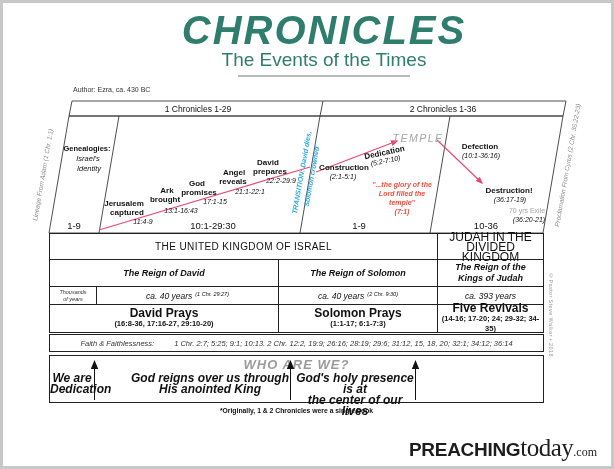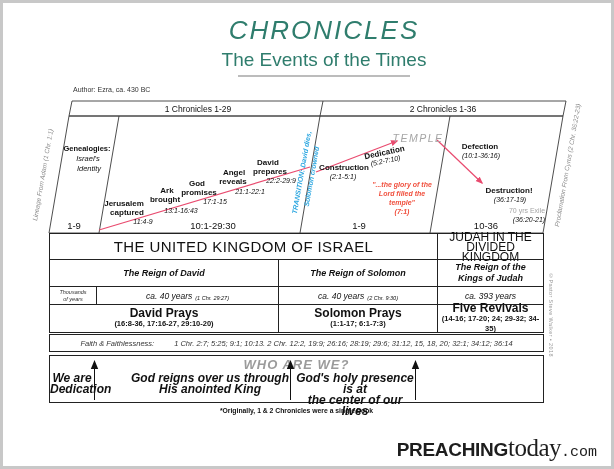--- a/index.html
+++ b/index.html
@@ -2,21 +2,21 @@
 <html><head>
 <meta charset="utf-8">
 <style>
   *{margin:0;padding:0;box-sizing:border-box}
   html,body{background:#fff}
   body{width:614px;height:469px;font-family:"Liberation Sans",sans-serif;color:#111}
   .frame{position:relative;width:614px;height:469px;border:3px solid #c8c8c8;background:#fff;overflow:hidden}
 
   
   .titleblock{position:absolute;top:8px;left:34px;right:0;text-align:center;color:#2f7d6d}
-  .title-main{font-size:26px;font-style:italic;font-weight:normal;letter-spacing:2px;line-height:38px}
+  .title-main{font-size:40px;font-style:italic;font-weight:bold;letter-spacing:2px;line-height:38px}
   .title-sub{font-size:19px;font-weight:normal;line-height:22px}
   .title-rule{width:172px;height:2px;background:#bcbcbc;margin:4px auto 0}
 
   .author{position:absolute;left:70px;top:83px;font-size:7px;color:#333}
 
   
   svg.timeline{position:absolute;left:0;top:85px}
   .ln{stroke:#3a3a3a;stroke-width:0.9;fill:none}
   .pk{stroke:#e94b6f;stroke-width:1.2;fill:none}
   text{fill:#111}
@@ -38,25 +38,25 @@
   .trow:last-child{border-bottom:none}
   .tcell{border-right:1px solid #222;display:flex;flex-direction:column;align-items:center;justify-content:center;text-align:center}
   .tcell:last-child{border-right:none}
   .w-united{width:388px}
   .w-david{width:229px}
   .w-sol{width:159px}
   .w-jud{flex:1}
   .w-axis{width:47px}
   .w-dyears{width:182px}
   .h-r1{height:26px}.h-r2{height:27px}.h-r3{height:18px}.h-r4{height:27px}
-  .kingdom{font-size:15px;letter-spacing:.4px}
+  .kingdom{font-size:10px;letter-spacing:.4px}
   .kingdom2{font-size:12px;line-height:10px}
   .reign{font-style:italic;font-weight:bold;font-size:9px;line-height:11px}
   .axislbl{font-style:italic;font-size:5.5px;line-height:6.5px;color:#333}
-  .yline{display:flex;align-items:flex-end;justify-content:center}
+  .yline{display:flex;align-items:flex-start;justify-content:center}
   .years{font-style:italic;font-size:8.5px}
   .yearsref{font-style:italic;font-size:5.5px;margin-left:3px}
   .prays1{font-weight:bold;font-size:12px;line-height:11px}
   .prays2{font-weight:bold;font-size:7.5px;line-height:10px}
 
   
   .faith{position:absolute;left:46px;top:331px;width:495px;height:18px;border:1px solid #222;display:flex;align-items:center;justify-content:center;font-style:italic;font-size:7.5px;color:#333;background:#fff}
   .faith .lab{margin-right:20px}
 
   
@@ -71,21 +71,21 @@
   .a1{left:40px}.a2{left:236px}.a3{left:361px}
 
   .footnote{position:absolute;left:46px;width:495px;top:404px;text-align:center;font-weight:bold;font-size:6.8px}
 
   .copyright{position:absolute;left:545px;top:270px;writing-mode:vertical-rl;font-size:5.5px;color:#999;letter-spacing:.4px}
 
   
   .logo{position:absolute;right:14px;top:431px;display:flex;align-items:baseline;color:#1d1d1d}
   .logo-p1{font-weight:bold;font-size:19px;letter-spacing:-.3px}
   .logo-p2{font-family:"Liberation Serif",serif;font-size:25px;letter-spacing:-.5px}
-  .logo-p3{font-family:Liberation Mono, monospace;font-size:15px}
+  .logo-p3{font-family:Liberation Serif, serif;font-size:12px}
 </style>
 </head>
 <body>
 
 <div class="frame">
 
   <div class="titleblock">
     <div class="title-main">CHRONICLES</div>
     <div class="title-sub">The Events of the Times</div>
     <div class="title-rule"></div>

